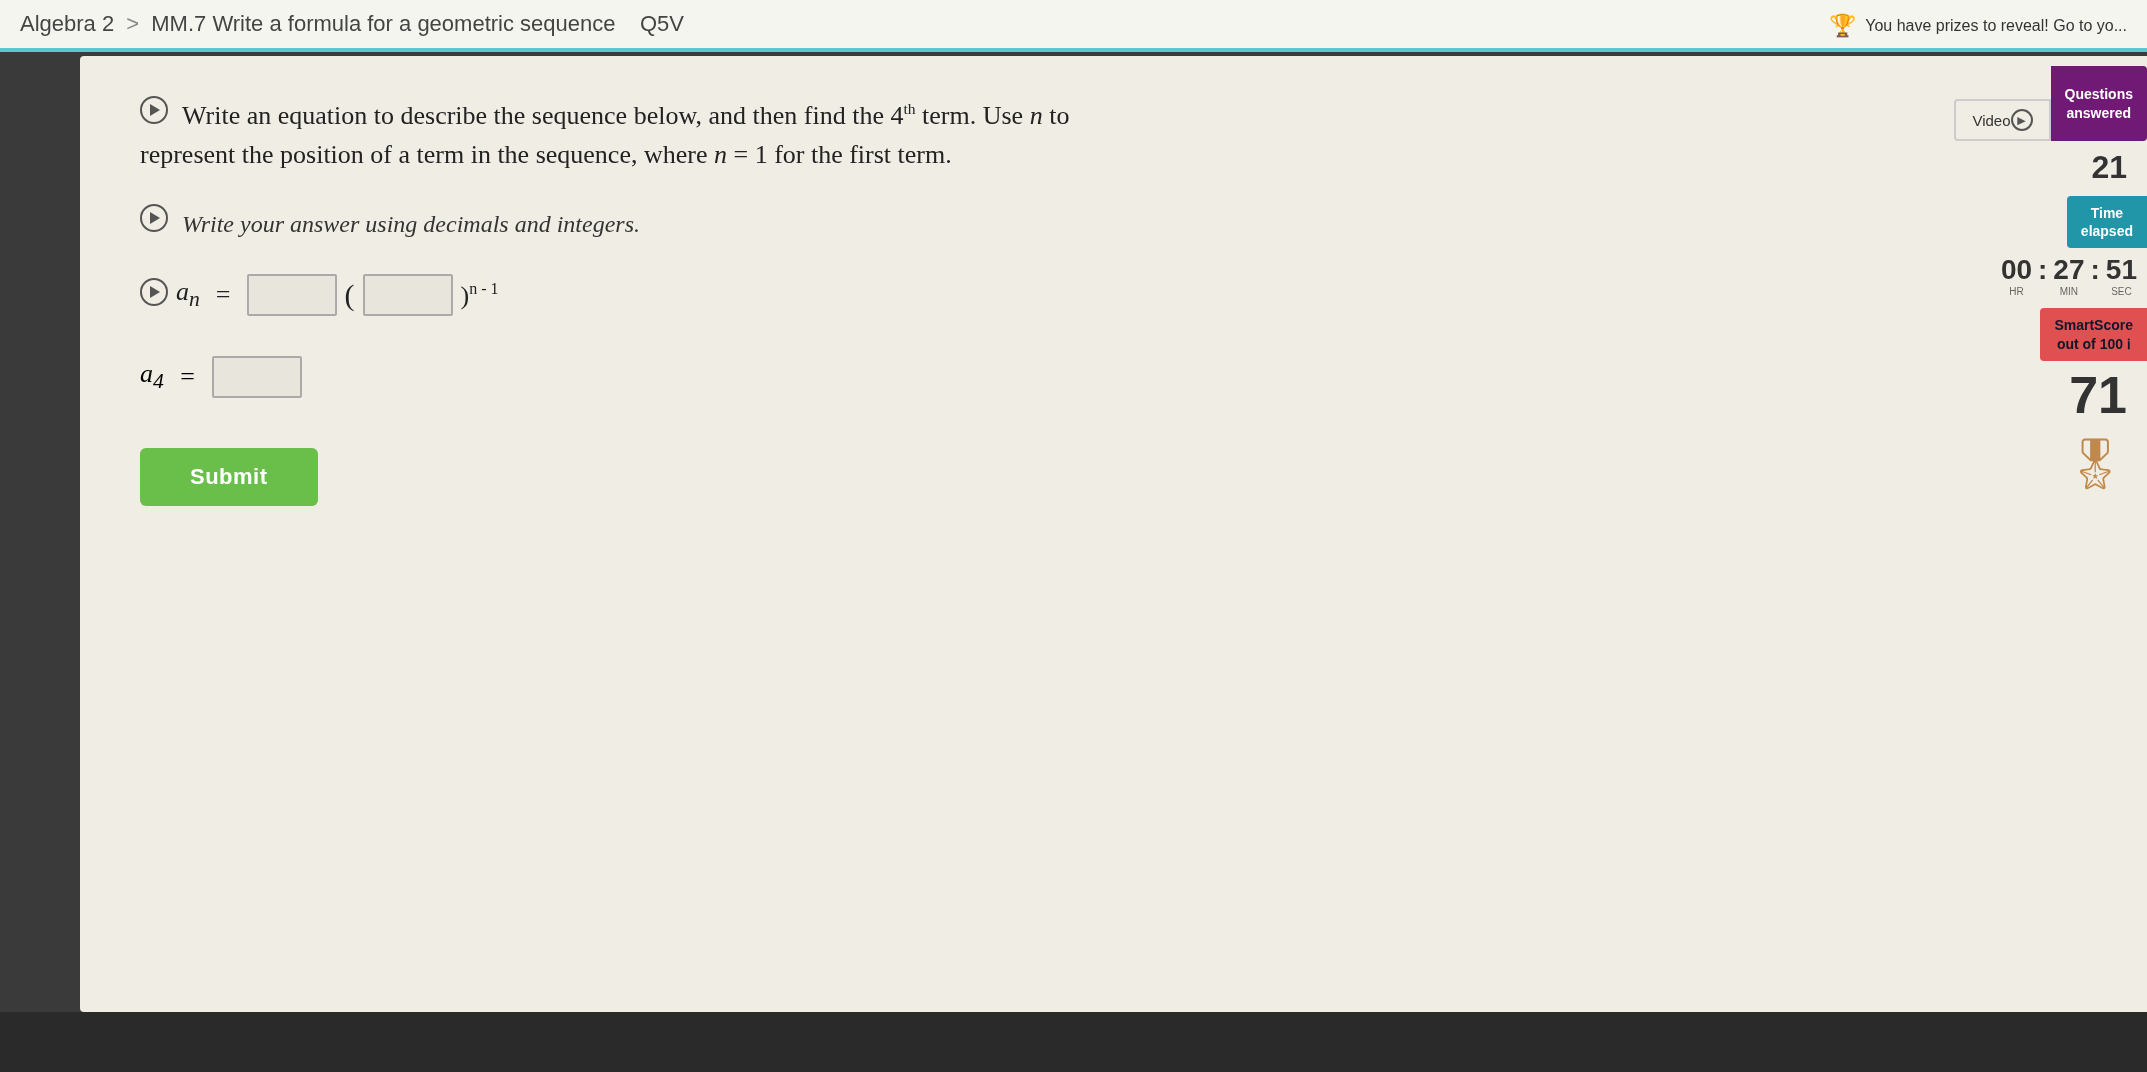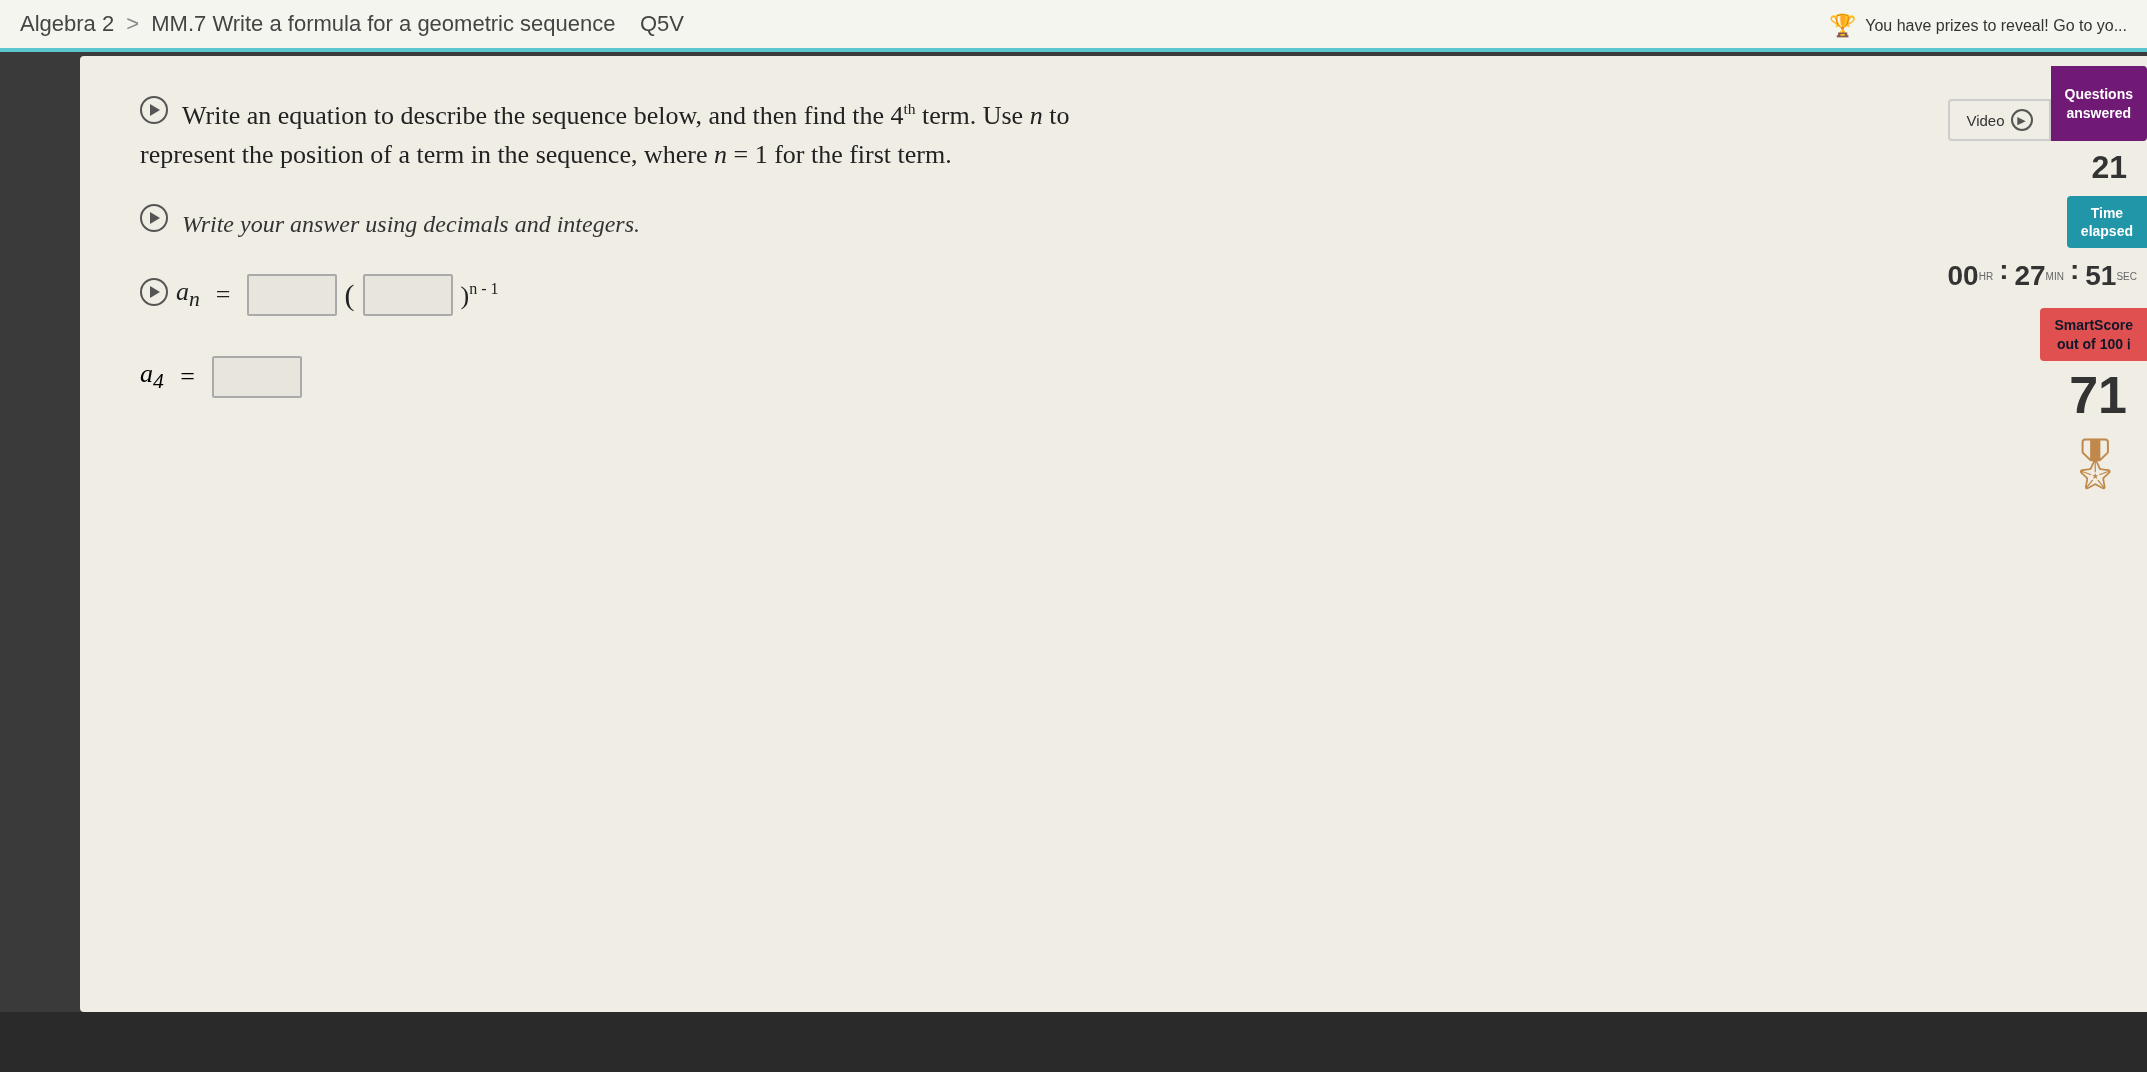--- a/index.html
+++ b/index.html
@@ -85,21 +85,20 @@
       background: #f0ede4;
       border: 2px solid #ccc;
       border-radius: 4px 0 0 4px;
       padding: 8px 16px;
       font-size: 15px;
       font-family: Arial, sans-serif;
       color: #333;
       cursor: pointer;
       display: flex;
       align-items: center;
-      gap: 6px;
       margin-top: 33px;
     }
 
     .video-play-icon {
       width: 22px;
       height: 22px;
       border: 2px solid #555;
       border-radius: 50%;
       display: inline-flex;
       align-items: center;
@@ -156,21 +155,21 @@
       font-family: Arial, sans-serif;
     }
 
     .timer-numbers {
       display: flex;
       gap: 4px;
     }
 
     .timer-digit-group {
       display: flex;
-      flex-direction: row;
+      flex-direction: column;
       align-items: center;
     }
 
     .timer-digit {
       font-size: 28px;
       font-weight: bold;
       color: #333;
     }
 
     .timer-label {
@@ -443,20 +442,21 @@
     </div>
 
     
     <div class="a4-area">
       <span class="a4-label"><em>a</em><sub>4</sub></span>
       <span>&nbsp;=&nbsp;</span>
       <input class="input-box" type="text" value="" style="">
     </div>
 
     
+    <button class="submit-btn">Submit</button>
 
   </div>
 
   <div class="sidebar-right">
 
     <div class="btn-row">
       <button class="video-btn">
         <span>Video</span>
         <span class="video-play-icon">▶</span>
       </button>

